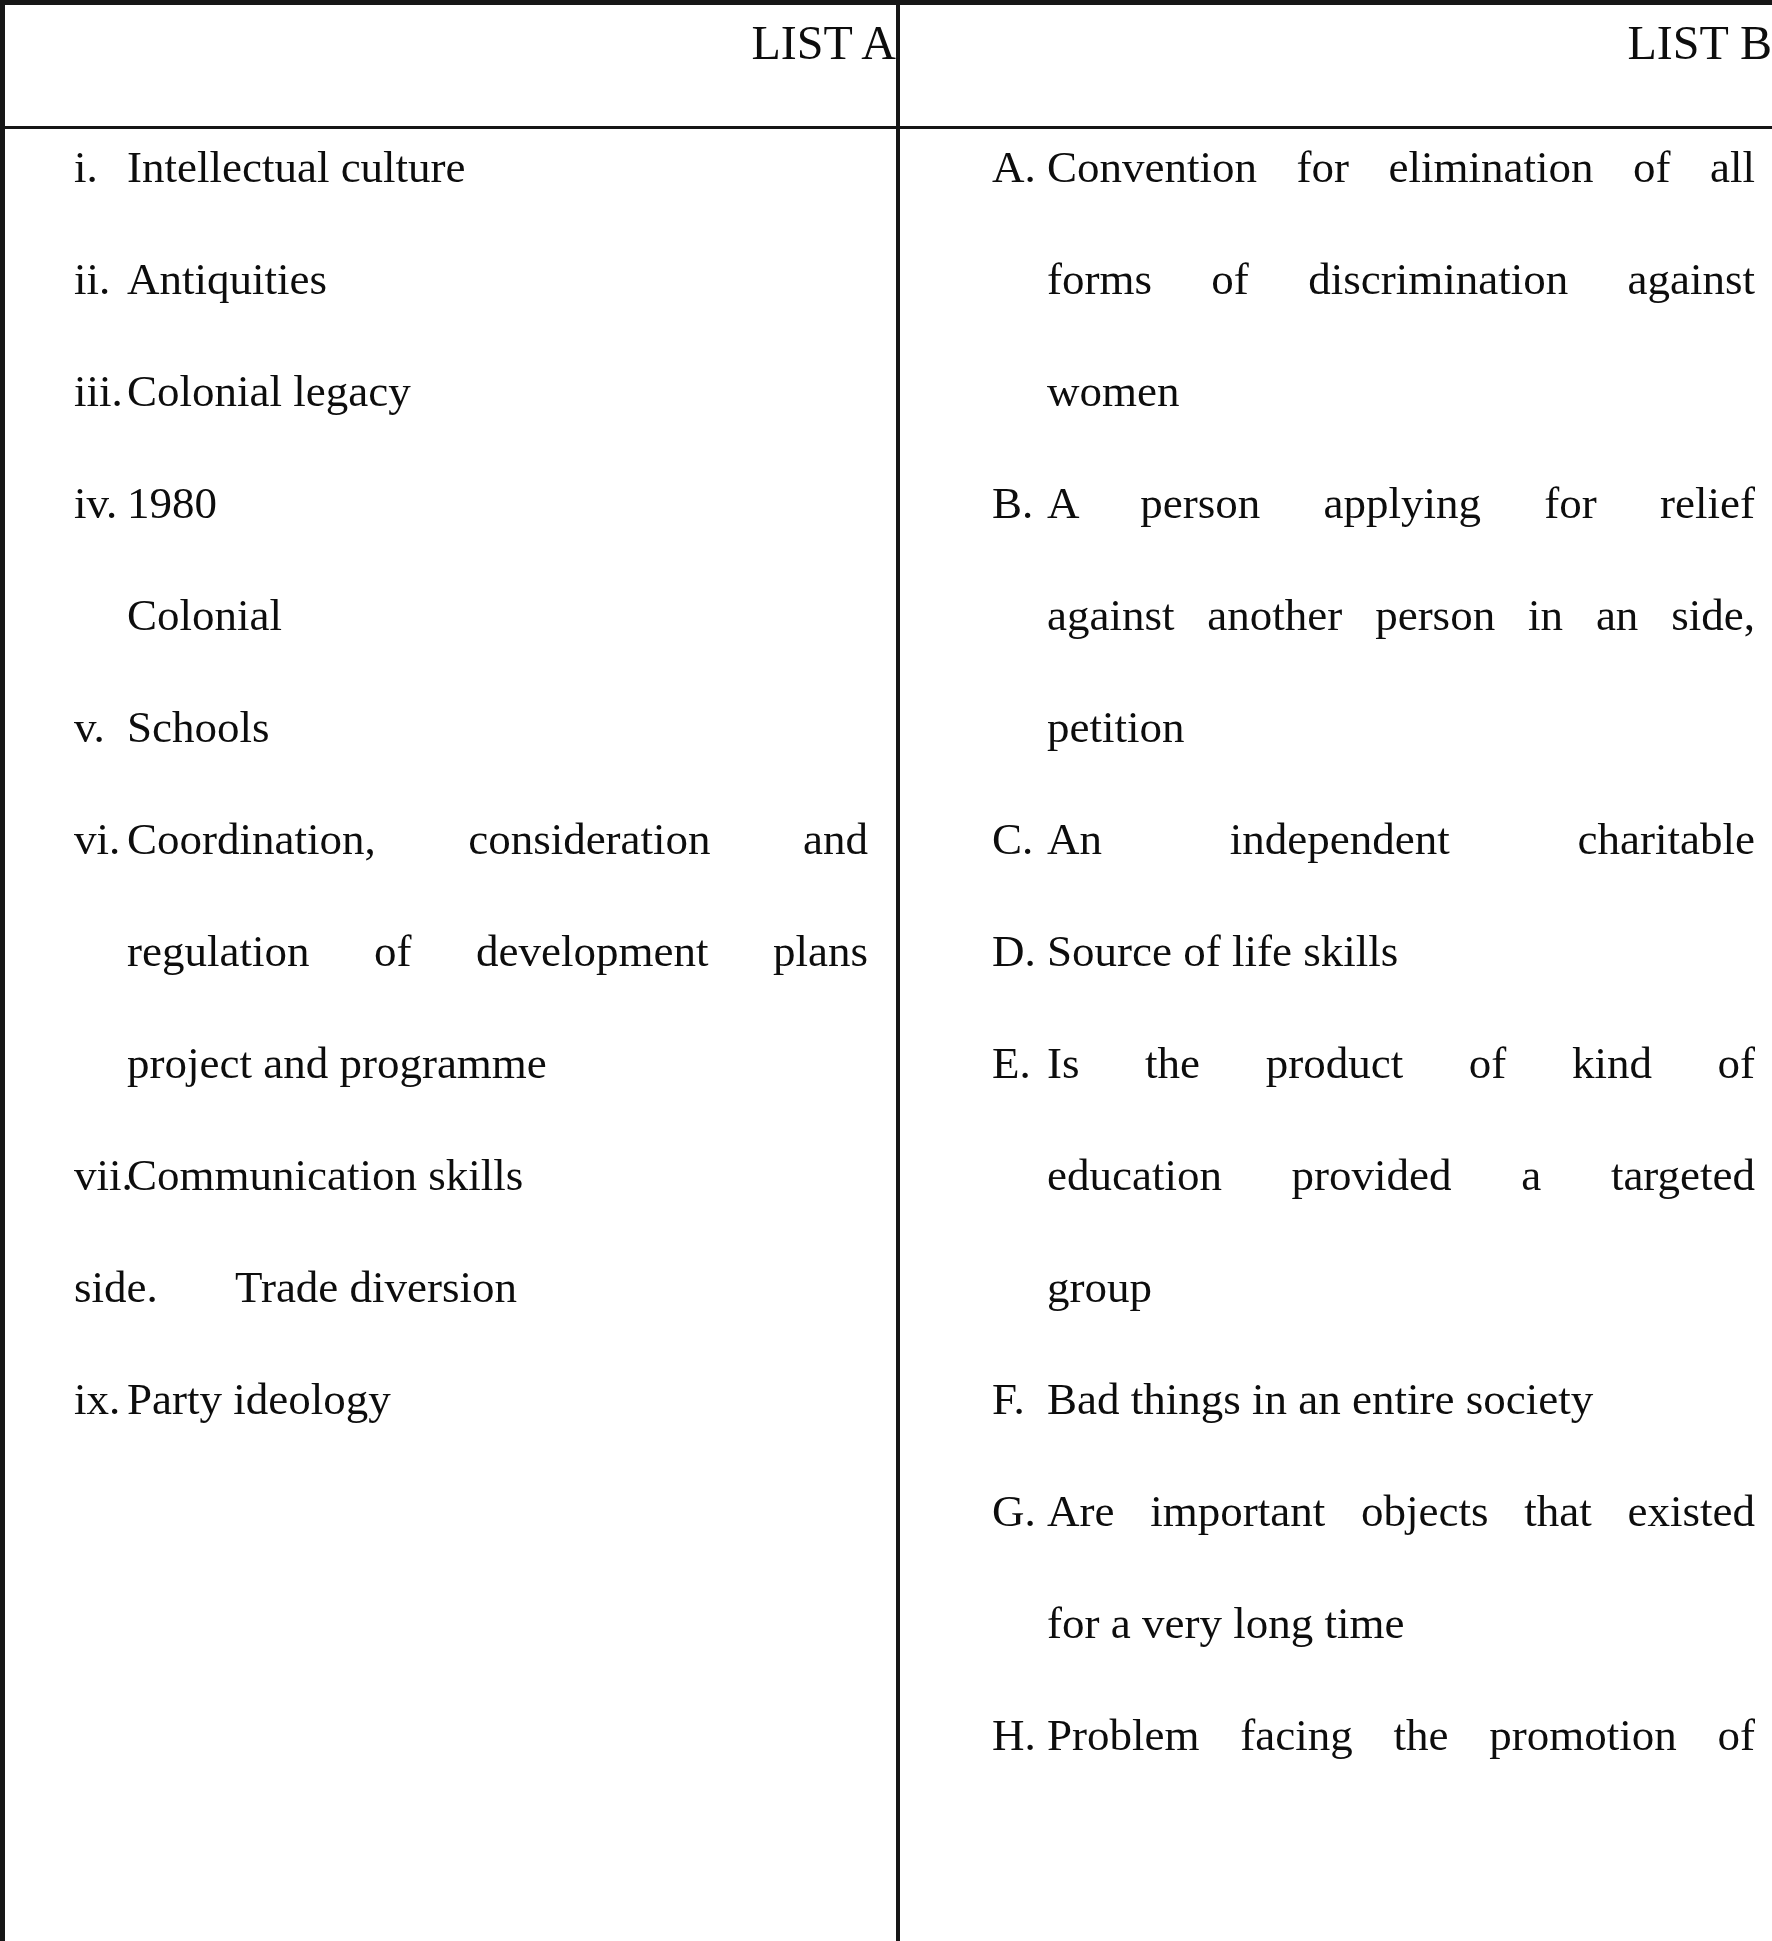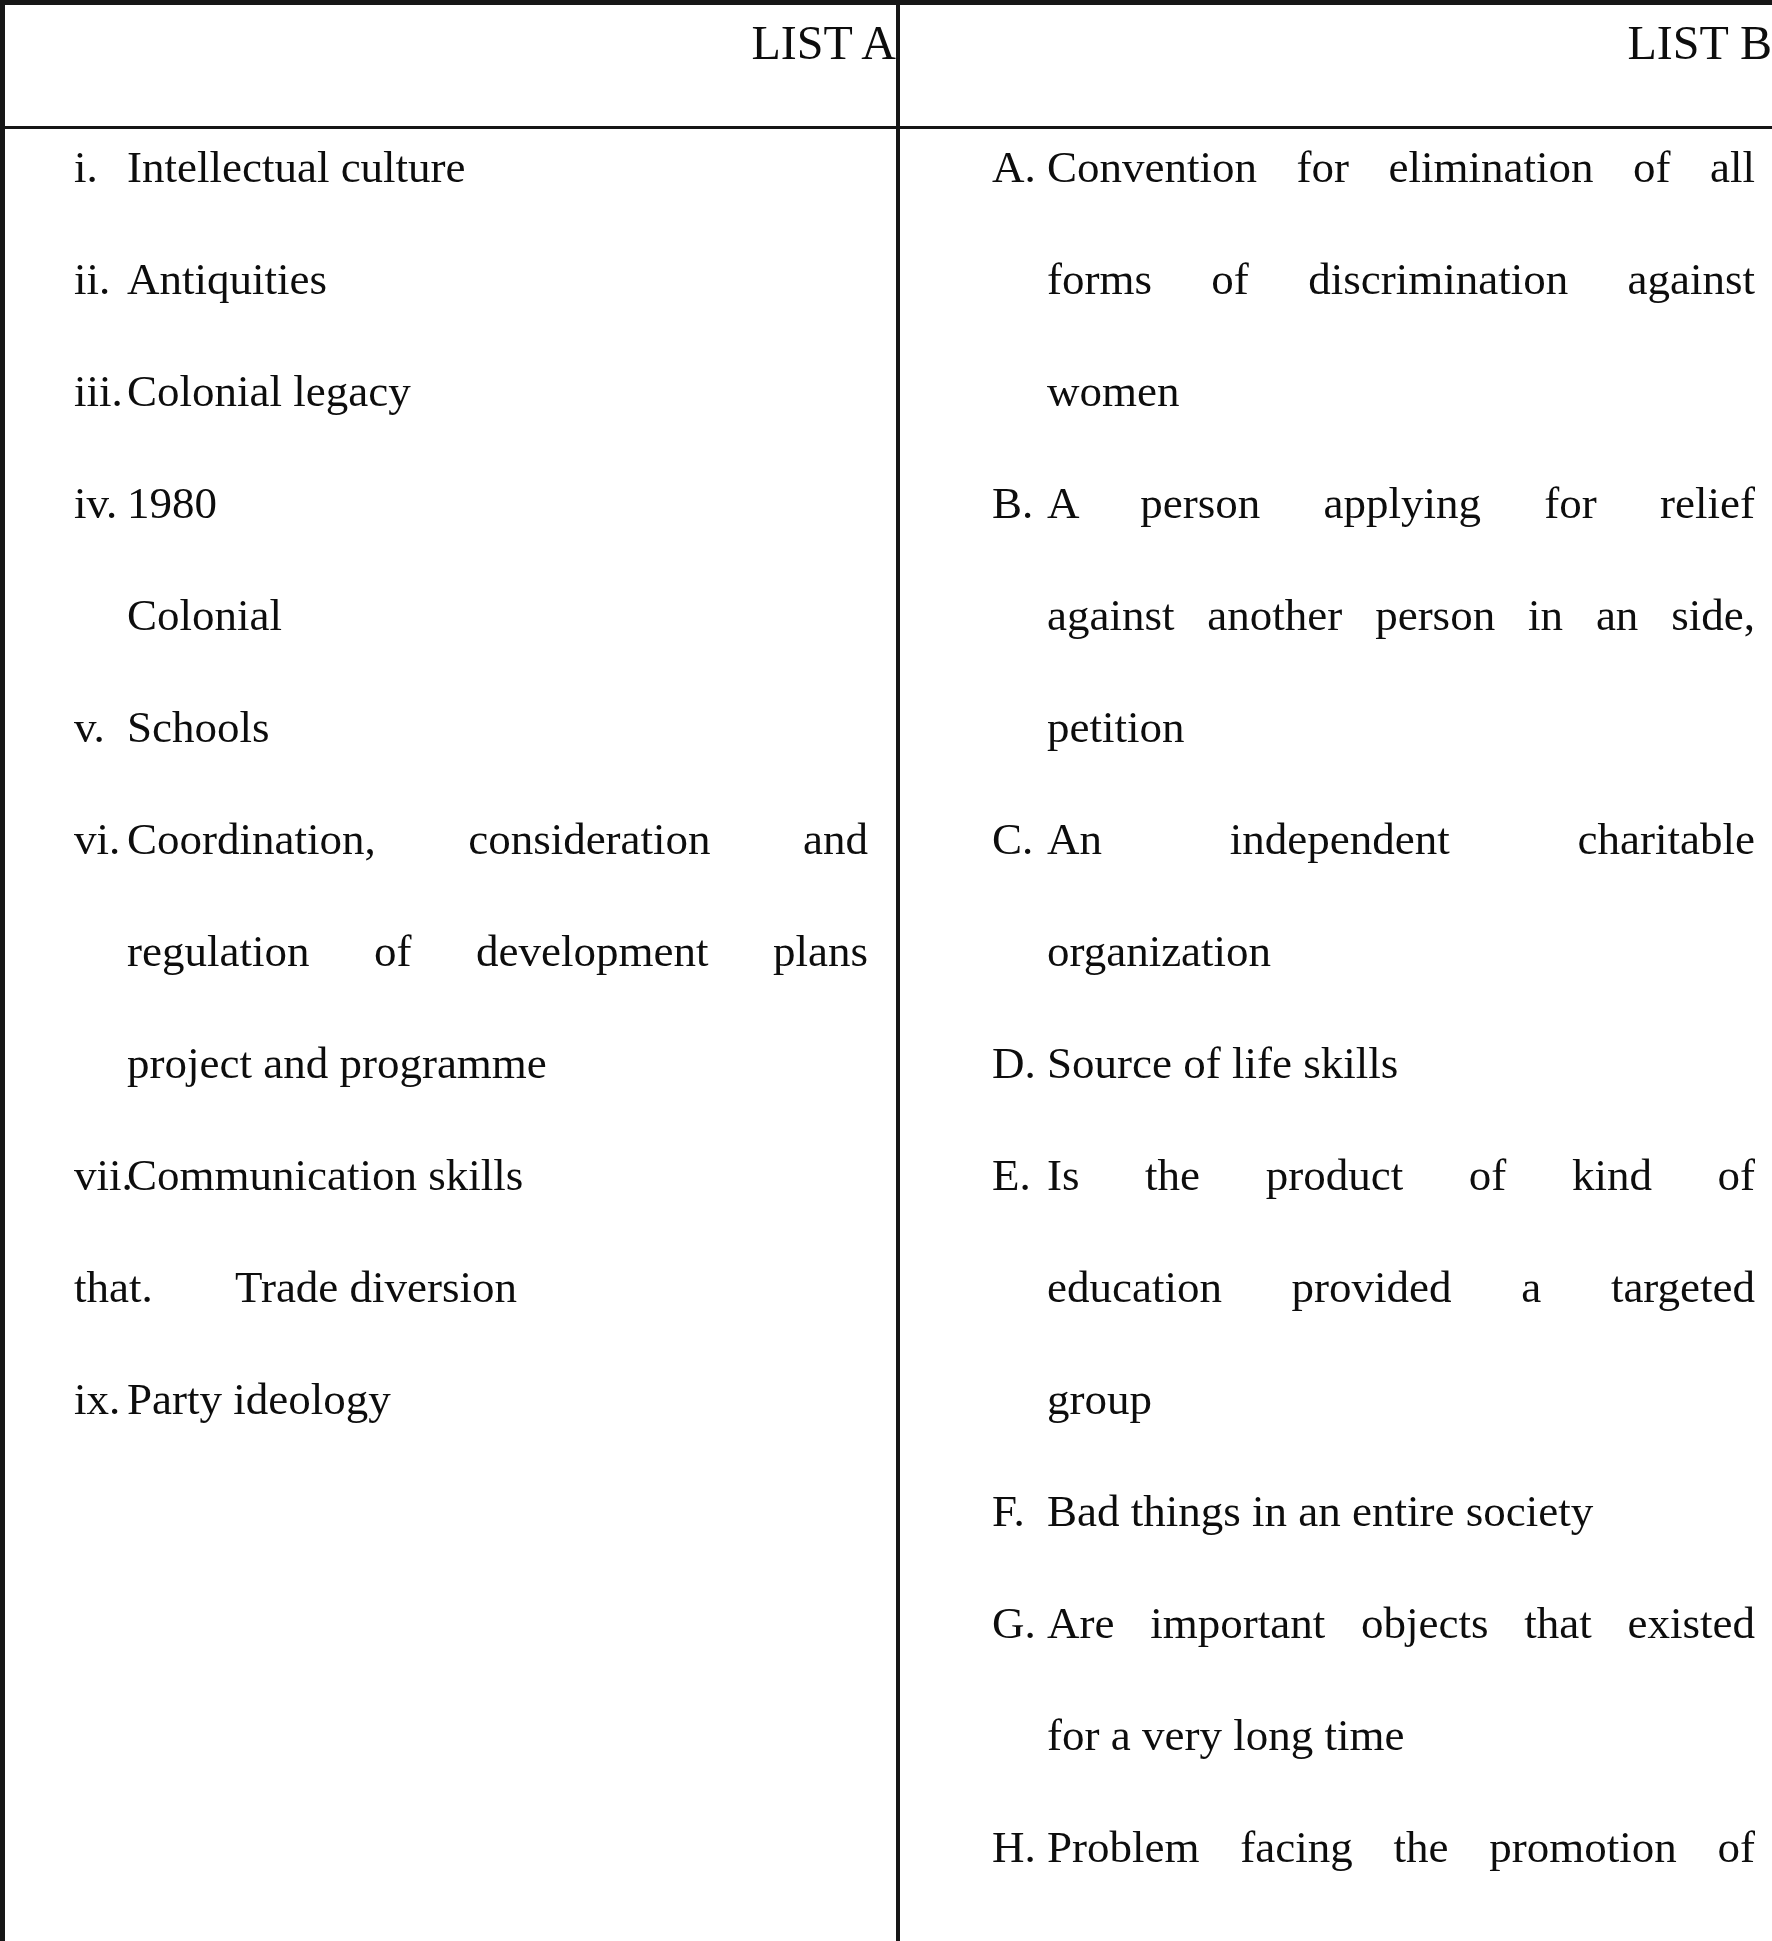--- a/index.html
+++ b/index.html
@@ -113,21 +113,21 @@
               <div class="line">project and programme</div>
             </div>
           </div>
           <div class="item">
             <span class="item-marker">vii.</span>
             <div class="item-text">
               <div class="line">Communication skills</div>
             </div>
           </div>
           <div class="item indent">
-            <span class="item-marker">that.</span>
+            <span class="item-marker">side.</span>
             <div class="item-text">
               <div class="line">Trade diversion</div>
             </div>
           </div>
           <div class="item">
             <span class="item-marker">ix.</span>
             <div class="item-text">
               <div class="line">Party ideology</div>
             </div>
           </div>
@@ -149,21 +149,20 @@
             <div class="item-text">
               <div class="line just">A person applying for relief</div>
               <div class="line just">against another person in an side,</div>
               <div class="line">petition</div>
             </div>
           </div>
           <div class="item">
             <span class="item-marker">C.</span>
             <div class="item-text">
               <div class="line just">An independent charitable</div>
-              <div class="line">organization</div>
             </div>
           </div>
           <div class="item">
             <span class="item-marker">D.</span>
             <div class="item-text">
               <div class="line">Source of life skills</div>
             </div>
           </div>
           <div class="item">
             <span class="item-marker">E.</span>

